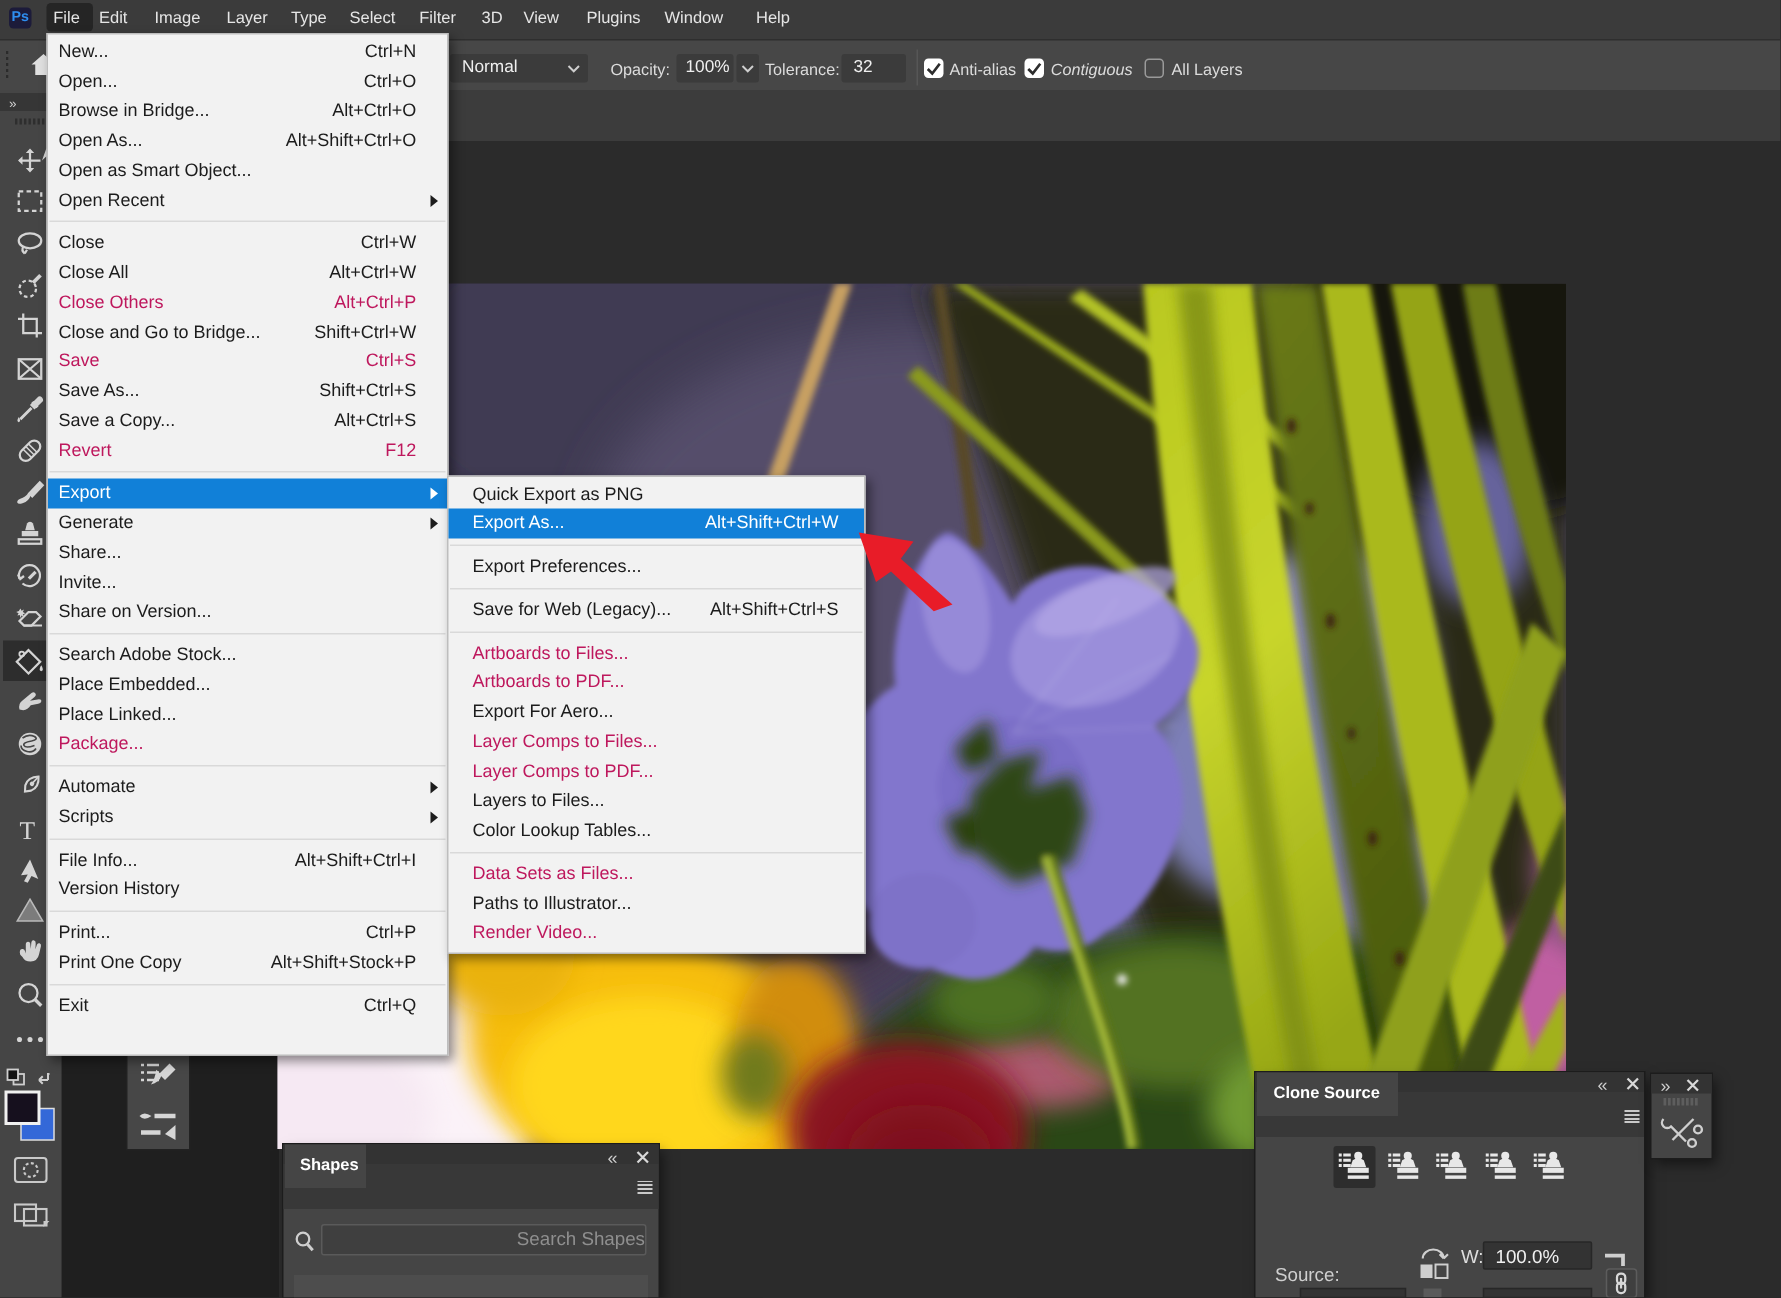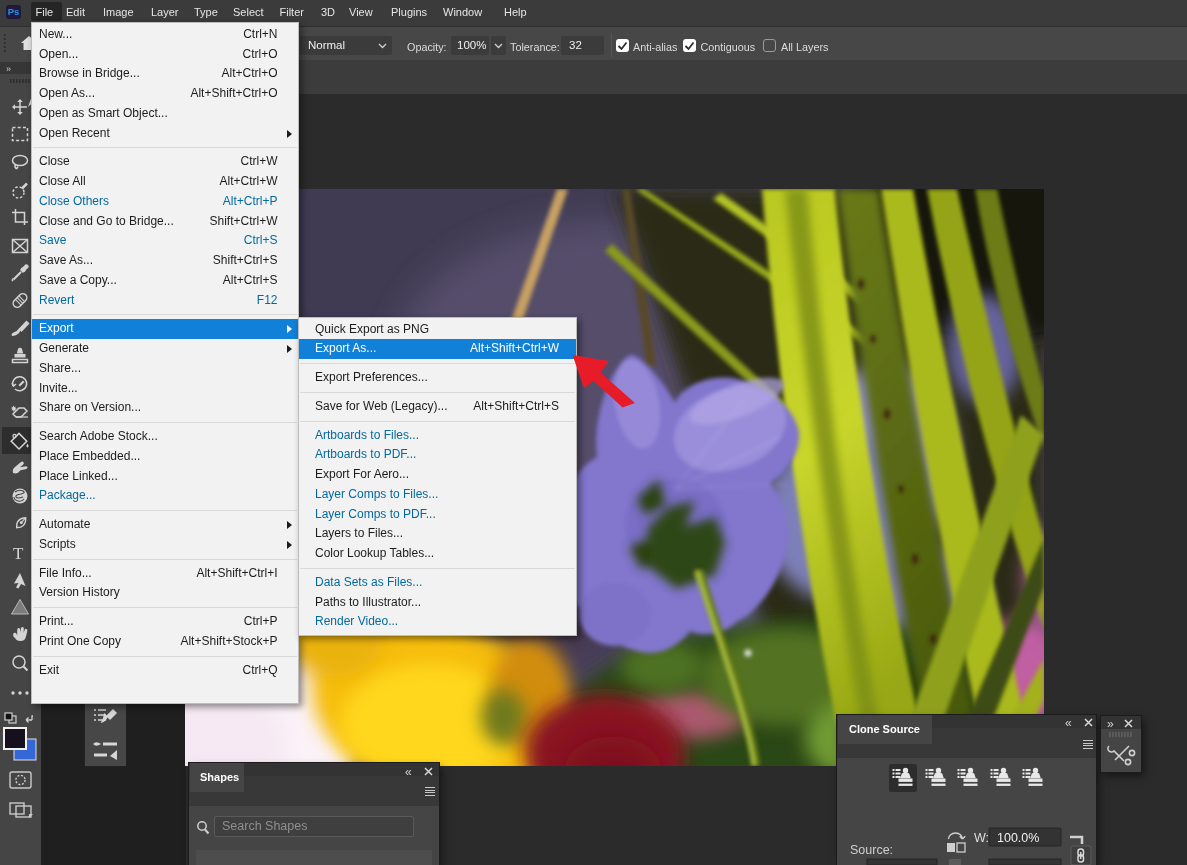--- a/index.html
+++ b/index.html
@@ -12,21 +12,21 @@
 #tabstrip{left:41px;top:60px;width:1146px;height:34px;background:#3c3c3c;}
 #pasteL{left:41px;top:94px;width:145px;height:771px;background:#1f1f1f;}
 #pasteR{left:186px;top:94px;width:1001px;height:771px;background:#2b2b2b;}
 #menubar2 .m{position:absolute;top:0;height:26px;line-height:25px;font-size:11px;color:#e6e6e6;}
 #filebox{left:31px;top:2px;width:31px;height:19px;background:#252525;border-radius:3px;}
 
 .menu{z-index:30;background:#f2f2f2;border:1px solid #bdbdbd;box-sizing:border-box;
   box-shadow:3px 3px 7px rgba(0,0,0,.45);font-size:12px;color:#1c1c1c;}
 .mi{height:19.75px;line-height:19.75px;position:relative;white-space:nowrap;}
 .mi .sc{position:absolute;top:0;}
-.mi.dis{color:#0369a1;}
+.mi.dis{color:#be185d;}
 .mi.sel{background:#1180d8;color:#fff;}
 .sep{height:1px;background:#d9d9d9;margin:4px 1px;}
 #fmenu{left:31px;top:21.5px;width:267.5px;height:682px;padding-top:2.3px;}
 #fmenu .mi{padding-left:7px;padding-right:20px;}
 #fmenu .mi .sc{right:20px;}
 #smenu{left:298px;top:317px;width:279px;height:319px;padding-top:1.5px;}
 #smenu .mi{padding-left:16px;padding-right:1px;}
 #smenu .mi .sc{right:17px;}
 .arr{position:absolute;right:6px;top:6px;width:0;height:0;
   border-left:5px solid #1c1c1c;border-top:4px solid transparent;border-bottom:4px solid transparent;}
@@ -223,21 +223,21 @@
       <path d="M1,1 L8,8 M8,1 L1,8" stroke="#d8d8d8" stroke-width="1.5"></path>
     </svg>
   <div class="ptabrow"></div>
   <div class="ptab" style="left:1px;width:44px;padding-left:10px;">Shapes</div>
   <div class="hamb" style="left:236px;top:24px;"></div>
 
   <svg class="abs" style="left:7px;top:57px;" width="14" height="15">
       <circle cx="6" cy="6" r="4.2" stroke="#cfcfcf" stroke-width="1.5" fill="none"></circle>
       <path d="M9,9.5 l3.5,4" stroke="#cfcfcf" stroke-width="2"></path>
     </svg>
-  <div class="abs" style="left:25px;top:53px;width:200px;height:21px;background:#3f3f3f;border:1px solid #5a5a5a;border-radius:2px;box-sizing:border-box;color:#8f8f8f;font-size:12.5px;line-height:19px;padding-left:7px;">Search Shapes</div>
+  <div class="abs" style="left:25px;top:53px;width:217px;height:21px;background:#3f3f3f;border:1px solid #5a5a5a;border-radius:2px;box-sizing:border-box;color:#8f8f8f;font-size:12.5px;line-height:19px;padding-left:7px;text-align:right;">Search Shapes</div>
   <div class="abs" style="left:7px;top:87px;width:236px;height:15px;background:#4d4d4d;"></div>
 </div>
 
 <div class="abs panel" style="left:837px;top:715px;width:259px;height:150px;">
   <div class="phdr"></div>
   <span class="pico" style="left:228px;top:2px;font-size:12px;color:#cfcfcf;">«</span>
   <svg class="abs" style="left:247px;top:3px;" width="9" height="9">
       <path d="M1,1 L8,8 M8,1 L1,8" stroke="#d8d8d8" stroke-width="1.5"></path>
     </svg>
   <div class="ptabrow"></div>
@@ -549,20 +549,20 @@
       <svg width="11" height="10">
         <path d="M1.5 5l3 3 5-6.5" stroke="#2d2d2d" stroke-width="1.8" fill="none"></path>
       </svg>
     </div>
   <span class="olb" style="left:633px;">Anti-alias</span>
   <div class="chk" style="left:683px;">
       <svg width="11" height="10">
         <path d="M1.5 5l3 3 5-6.5" stroke="#2d2d2d" stroke-width="1.8" fill="none"></path>
       </svg>
     </div>
-  <span class="olb" style="left:700.5px;">Contiguous</span>
+  <span class="olb" style="left:700.5px;font-style:italic;">Contiguous</span>
   <div class="chk off" style="left:763px;"></div>
   <span class="olb" style="left:781px;">All Layers</span>
 </div>
 
 <svg class="abs" style="left:560px;top:345px;pointer-events:none;z-index:50;" width="90" height="75" viewBox="0 0 90 75">
   <polygon points="12.5,10 49,16 40.5,27.5 75,58 62.5,62.5 34,36 24,43" fill="#e81c28"></polygon>
 </svg>
 
 </body></html>

